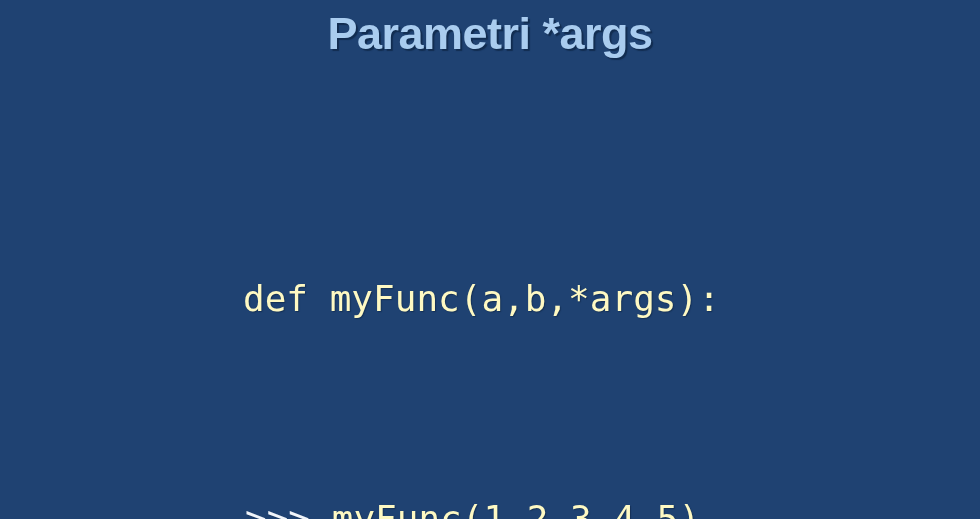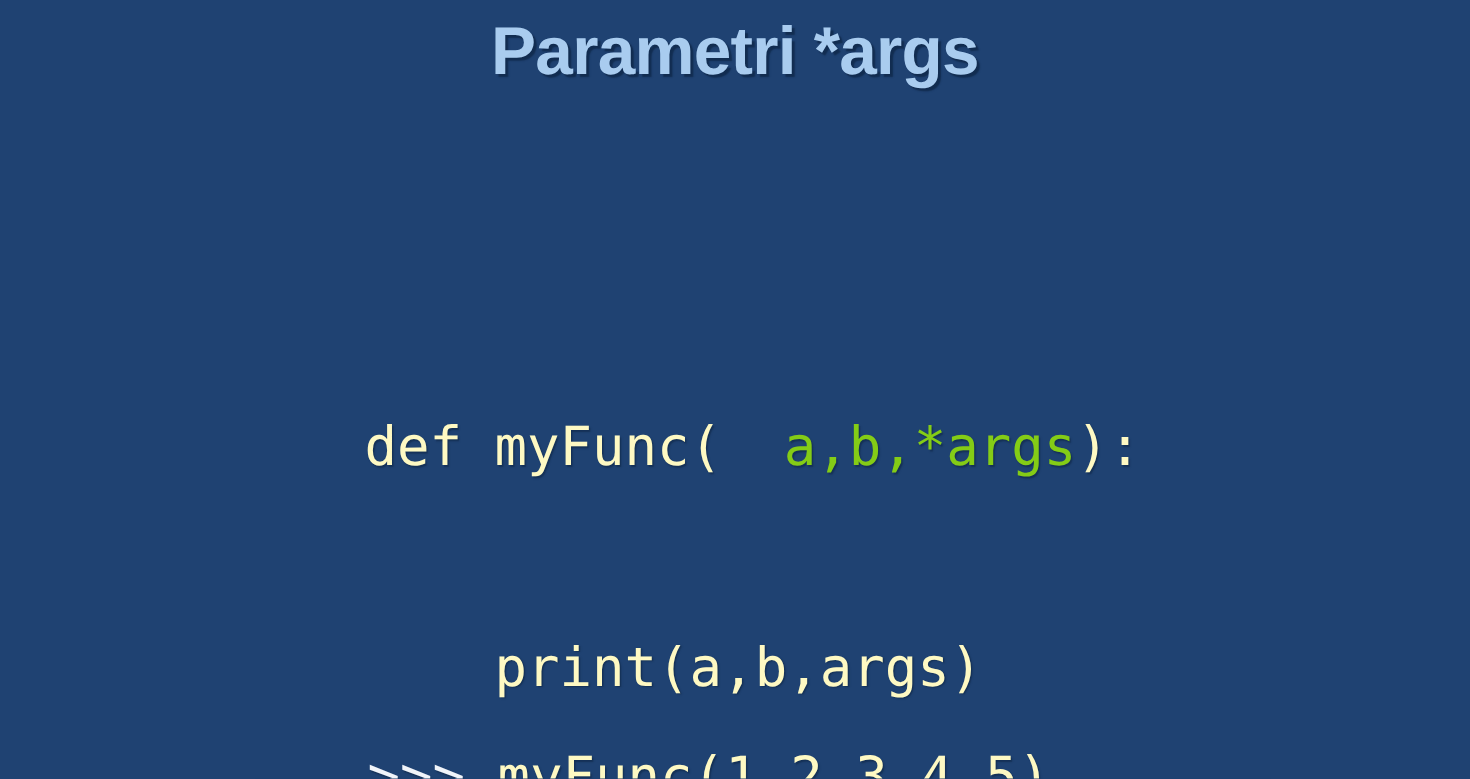--- a/index.html
+++ b/index.html
@@ -51,33 +51,32 @@
     top: 396px;
     font-family: "DejaVu Sans Mono", "Liberation Mono", monospace;
     font-size: 36px;
     line-height: 49px;
     white-space: pre;
     color: #f0f4fa;
     text-shadow: 1px 1px 1px rgba(12, 34, 64, 0.55);
   }
   .code-line { white-space: pre; display: block; }
   .tok-default { color: #fef9c3; }
-  .tok-param { color: #84cc16; margin-left: 41px; }
+  .tok-param { color: #fef9c3; }
   .tok-prompt { color: #f0f4fa; }
 </style>
 </head>
 <body>
 
 <div id="slide">
 
   <div id="slide-title">Parametri *args</div>
 
   <div id="code-block">
     <span class="code-line"><span class="tok-default">def myFunc(</span><span class="tok-param">a,b,*args</span><span class="tok-default">):</span></span>
-    <span class="code-line"><span class="tok-default">    print(a,b,args)</span></span>
   </div>
 
   <div id="repl-block">
     <span class="code-line"><span class="tok-prompt">&gt;&gt;&gt; </span><span class="tok-default">myFunc(1,2,3,4,5)</span></span>
     
   </div>
 
 </div>
 
 </body></html>

